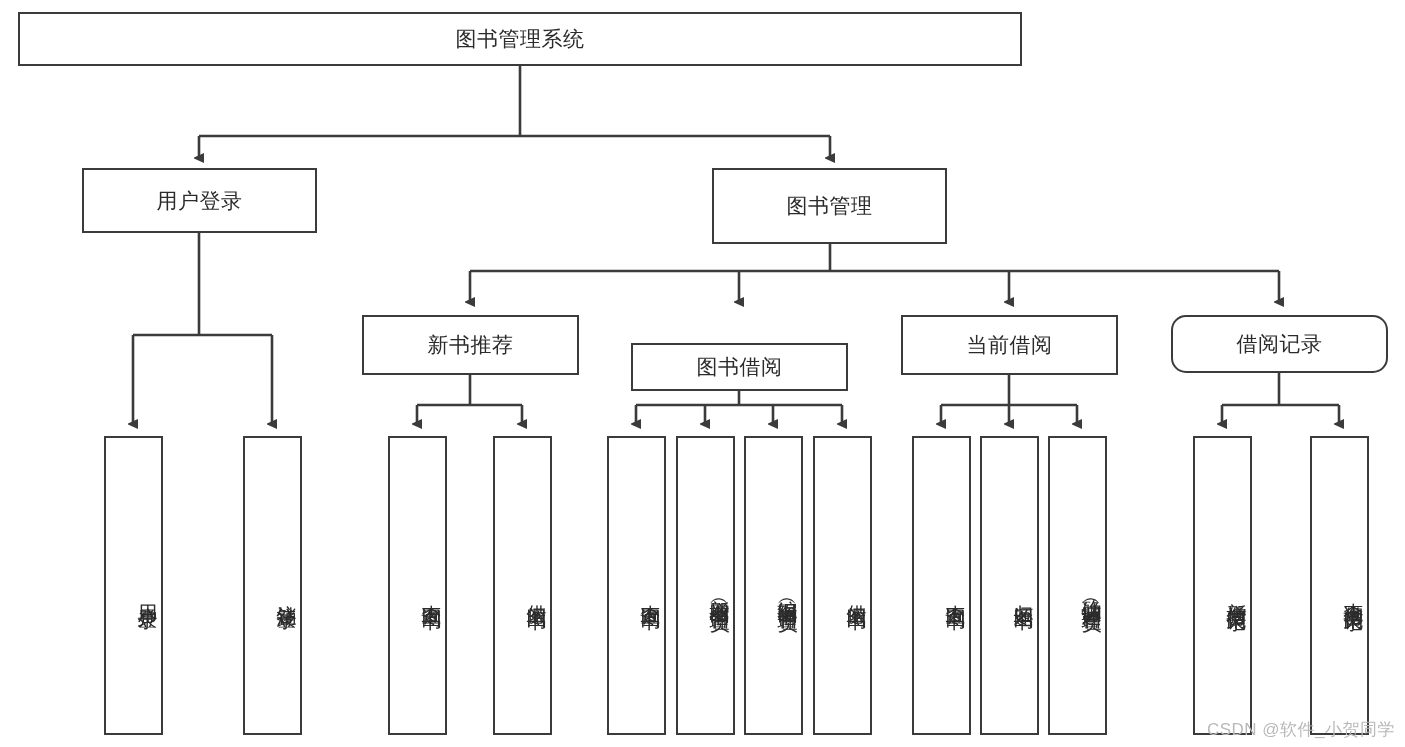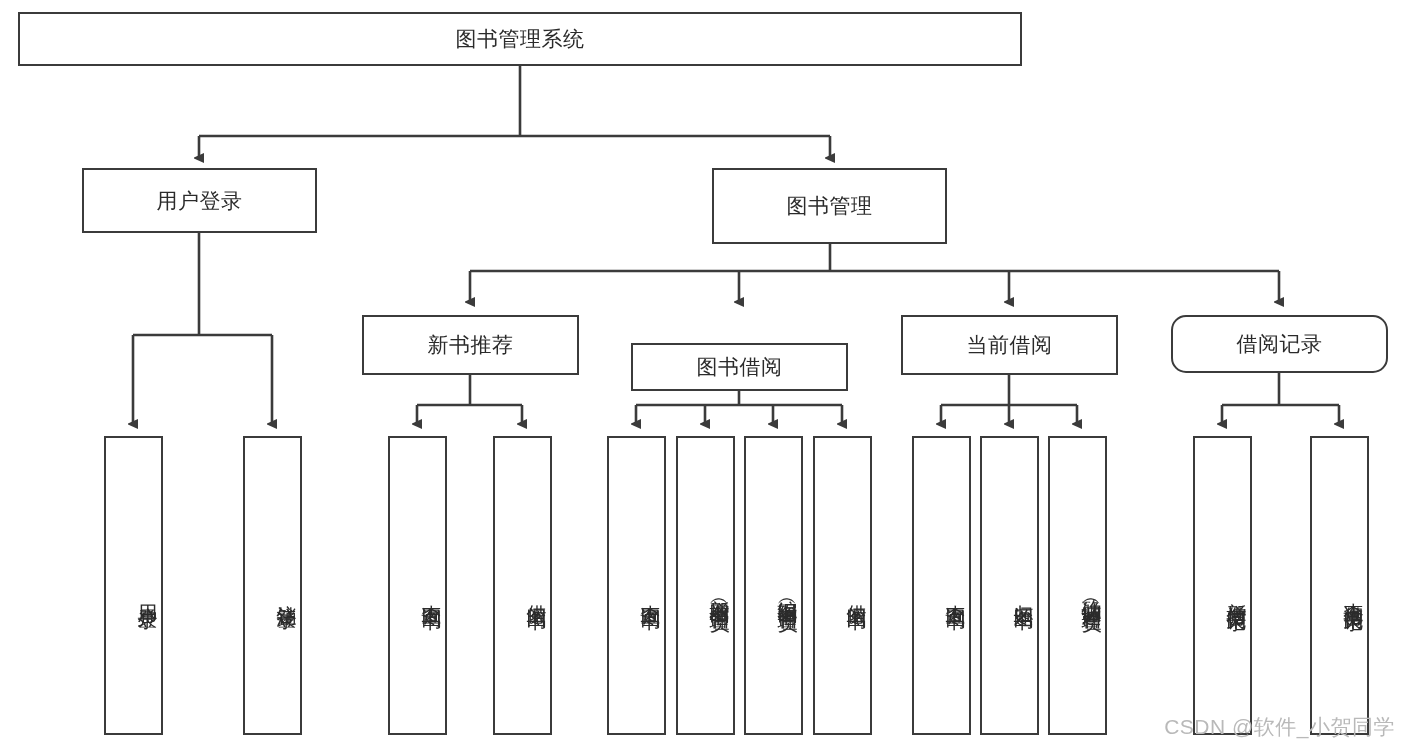--- a/index.html
+++ b/index.html
@@ -57,21 +57,21 @@
   .node .label {
     display: block;
   }
   .node.vertical .label {
     white-space: normal;
   }
   #watermark {
     position: absolute;
     right: 10px;
     bottom: 6px;
-    font-size: 21px;
+    font-size: 17px;
     color: #b9b9b9;
     letter-spacing: 0.5px;
     white-space: nowrap;
     font-family: "Liberation Sans", "DejaVu Sans", sans-serif;
   }
 </style>
 </head>
 <body>
 
 <div id="diagram-root">

